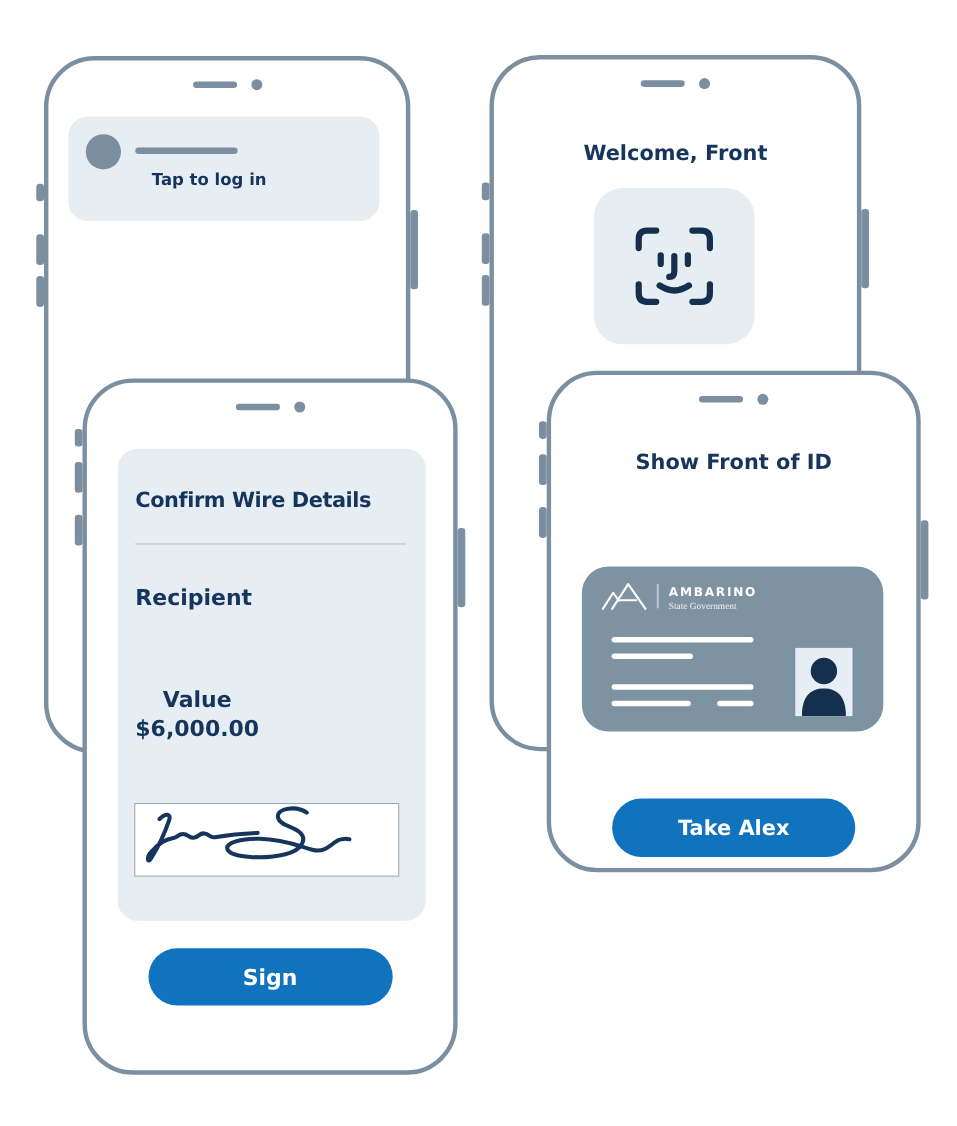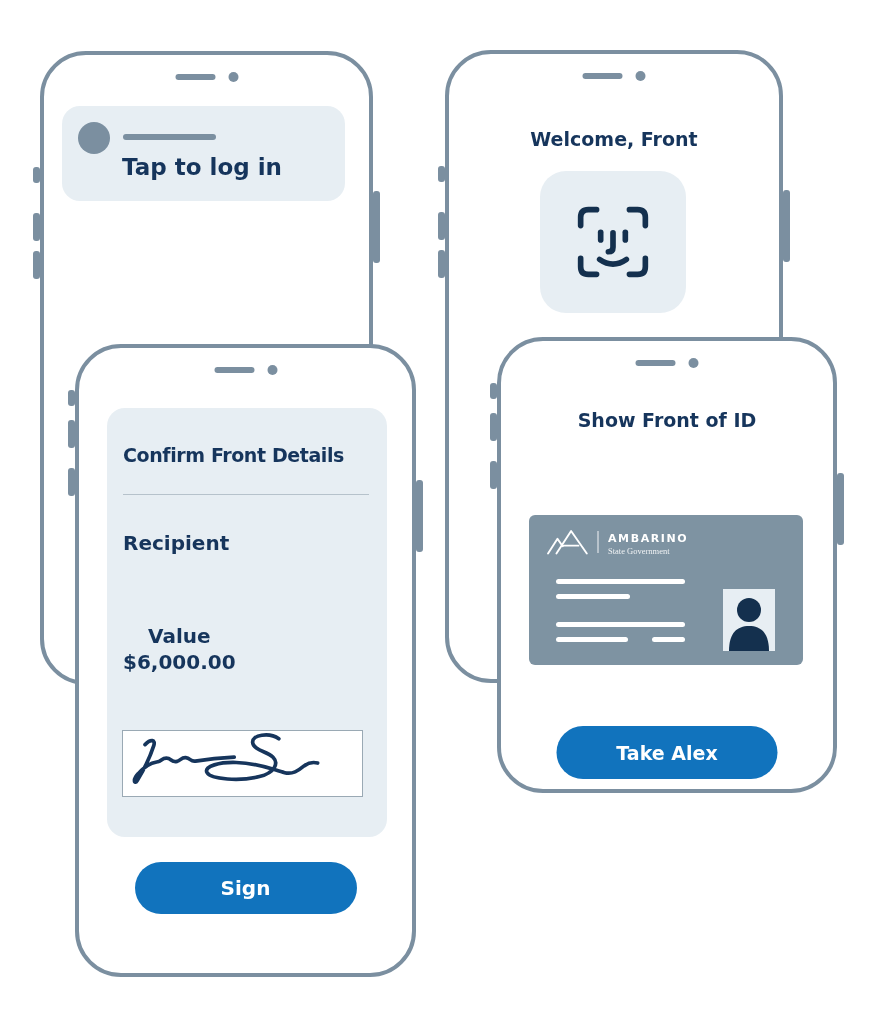--- a/index.html
+++ b/index.html
@@ -49,22 +49,22 @@
   }
   .notif-avatar {
     position:absolute; left:16px; top:16px; width:32px; height:32px;
     border-radius:50%; background:#7b8fa0;
   }
   .notif-line {
     position:absolute; left:61px; top:28px; width:93px; height:6px;
     border-radius:3px; background:#7b8fa0;
   }
   .notif-text {
-    position:absolute; left:60px; top:48px;
-    font-size:23px; font-weight:700; color:#16355c;
+    position:absolute; left:76px; top:48px;
+    font-size:15px; font-weight:700; color:#16355c;
   }
 
   
   .welcome-title {
     position:absolute; top:74px; left:0; width:100%; text-align:center;
     font-size:19px; font-weight:700; color:#16355c;
   }
   .faceid-panel {
     position:absolute; left:91px; top:117px; width:146px; height:142px;
     border-radius:26px; background:#e7eef3;
@@ -102,21 +102,21 @@
   .p3 .pill-btn { top:514px; }
   .p4 .pill-btn { top:385px; width:221px; height:53px; font-size:19px; }
 
   
   .id-title {
     position:absolute; top:68px; left:0; width:100%; text-align:center;
     font-size:19px; font-weight:700; color:#16355c;
   }
   .id-card {
     position:absolute; left:28px; top:174px; width:274px; height:150px;
-    border-radius:6px; background:#7e93a2;
+    border-radius:24px; background:#7e93a2;
   }
   .id-logo { position:absolute; left:18px; top:14px; }
   .id-logo-divider {
     position:absolute; left:68px; top:16px; width:2px; height:22px;
     background:rgba(255,255,255,0.45);
   }
   .id-brand {
     position:absolute; left:79px; top:17px;
     font-size:11px; font-weight:700; letter-spacing:1.6px; color:#ffffff;
   }
@@ -187,21 +187,21 @@
     <div class="sbtn l mute"></div>
     <div class="sbtn l vol vol1"></div>
     <div class="sbtn l vol vol2"></div>
     <div class="sbtn r power"></div>
     <div class="notch">
       <span class="notch-line"></span>
       <span class="notch-dot"></span>
     </div>
 
     <div class="wire-card">
-      <div class="wire-title">Confirm Front Details</div>
+      <div class="wire-title">Confirm Wire Details</div>
       <div class="wire-divider"></div>
       <div class="wire-field f1">
         <div>Recipient</div>
       </div>
       <div class="wire-field f2">
         <div>Value</div>
         <div>$6,000.00</div>
       </div>
       <div class="sig-box">
         <svg width="238" height="64" viewBox="0 0 240 66">

